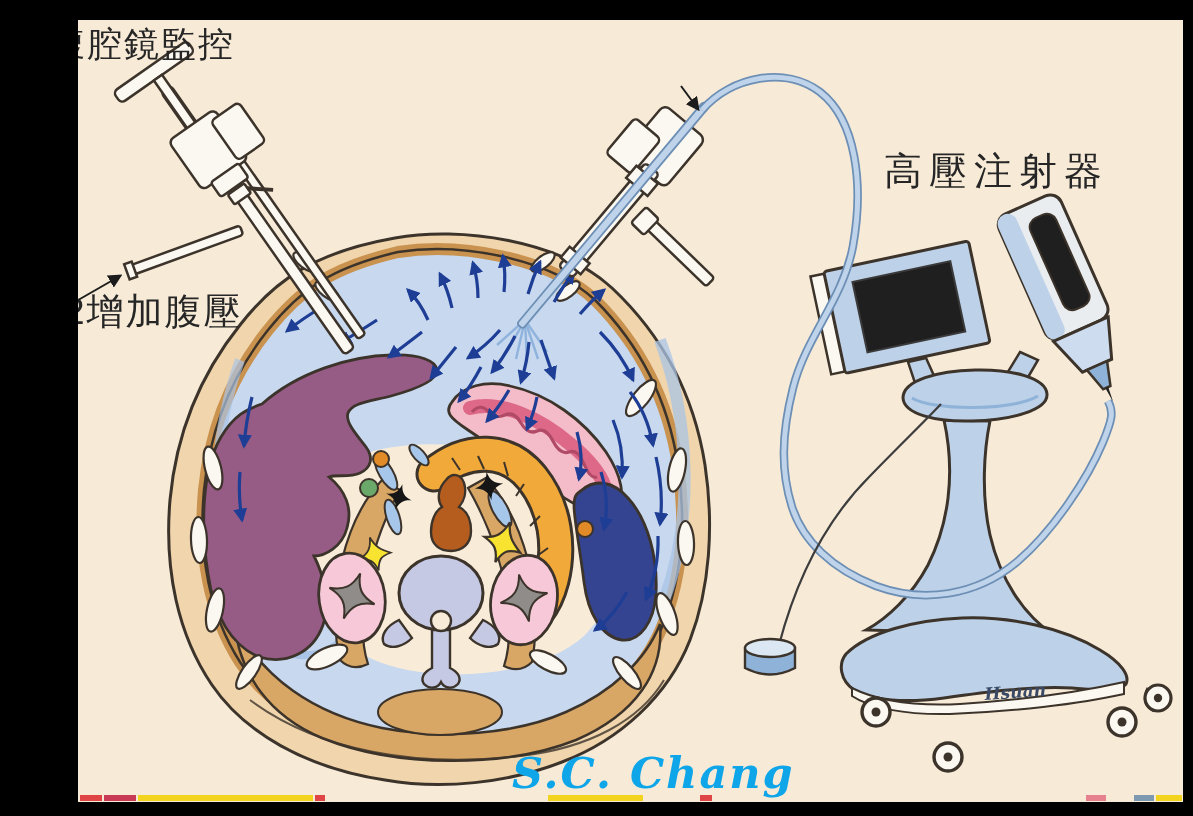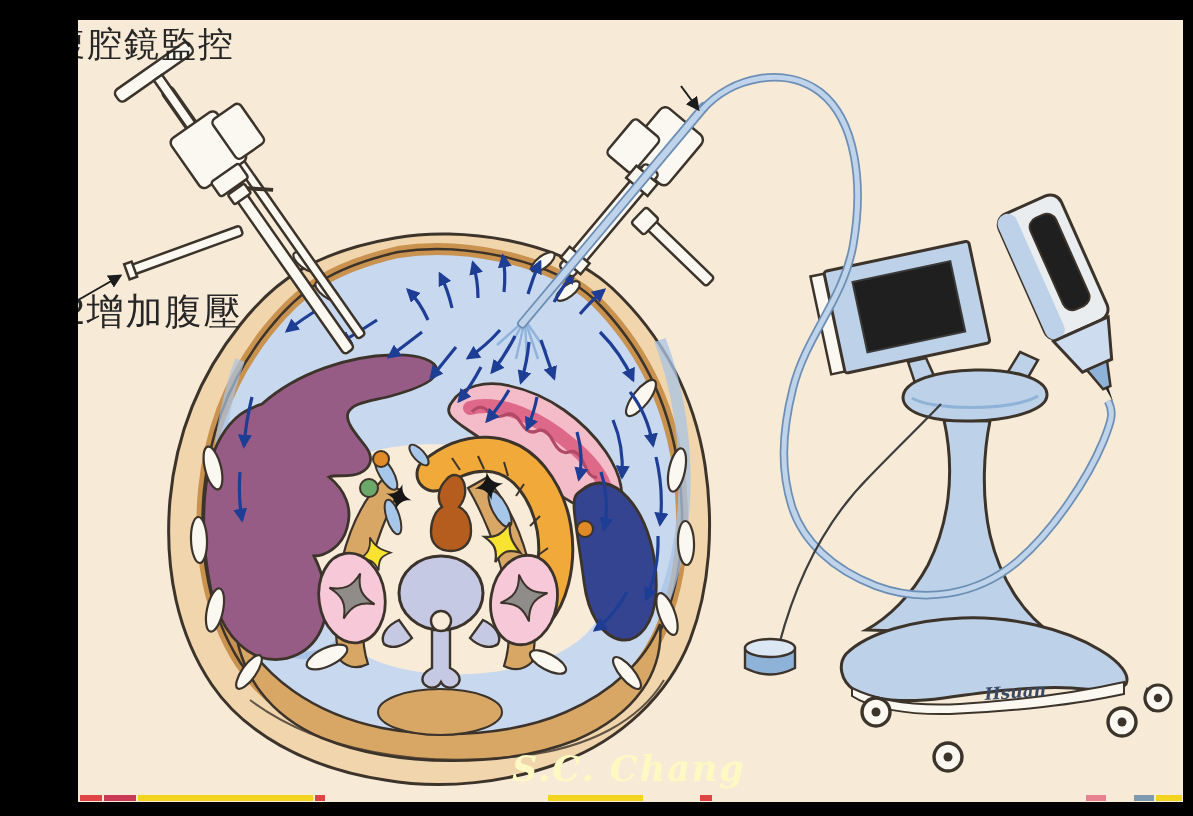--- a/index.html
+++ b/index.html
@@ -5,21 +5,21 @@
   html,body{margin:0;padding:0;background:#000;}
   #stage{position:relative;width:1193px;height:816px;overflow:hidden;background:#000;
          font-family:"Liberation Sans",sans-serif;}
   #art{position:absolute;left:0;top:0;z-index:1;}
   .lbl{position:absolute;z-index:3;color:#262626;white-space:nowrap;
        font-family:"Liberation Sans",sans-serif;font-weight:400;}
   #lbl-lap{left:50px;top:21px;font-size:35px;letter-spacing:2px;}
   #lbl-cap{left:421px;top:40px;font-size:39px;letter-spacing:1px;}
   #lbl-inj{left:884px;top:146px;font-size:38px;letter-spacing:7px;}
   #lbl-co2{left:64px;top:287px;font-size:37px;letter-spacing:2px;}
-  #lbl-sig{left:512px;top:748px;font-size:35px;color:#fef9c3;
+  #lbl-sig{left:512px;top:748px;font-size:43px;color:#0ea5e9;
            font-family:"DejaVu Serif",serif;font-style:italic;font-weight:600;letter-spacing:2px;}
   
   #timeline-strip{position:absolute;left:0;top:795px;width:1193px;height:7px;z-index:2;}
   .tl-seg{position:absolute;top:0;height:6px;display:block;}
   
   .bar{position:absolute;background:#000;z-index:5;}
   #bar-left{left:0;top:0;width:78px;height:816px;}
   #bar-top{left:0;top:0;width:1193px;height:20px;}
   #bar-right{left:1183px;top:0;width:10px;height:816px;}
   #bar-bottom{left:0;top:802px;width:1193px;height:14px;}
@@ -314,20 +314,21 @@
       <span class="tl-seg" style="left: 138px; width: 175px; background: rgb(242, 212, 31);"></span>
       <span class="tl-seg" style="left: 315px; width: 10px; background: rgb(224, 69, 69);"></span>
       <span class="tl-seg" style="left: 548px; width: 95px; background: rgb(242, 212, 31);"></span>
       <span class="tl-seg" style="left: 700px; width: 12px; background: rgb(224, 69, 69);"></span>
       <span class="tl-seg" style="left: 1086px; width: 20px; background: rgb(231, 128, 143);"></span>
       <span class="tl-seg" style="left: 1134px; width: 20px; background: rgb(126, 154, 176);"></span>
       <span class="tl-seg" style="left: 1156px; width: 26px; background: rgb(242, 212, 31);"></span>
     </div>
 
 <div class="lbl" id="lbl-lap">腹腔鏡監控</div>
+<div class="lbl" id="lbl-inj">高壓注射器</div>
 <div class="lbl" id="lbl-co2">2增加腹壓</div>
 <div class="lbl" id="lbl-sig">S.C. Chang</div>
 
 <div class="bar" id="bar-left"></div>
 <div class="bar" id="bar-top"></div>
 <div class="bar" id="bar-right"></div>
 <div class="bar" id="bar-bottom"></div>
 
 </div>
 

